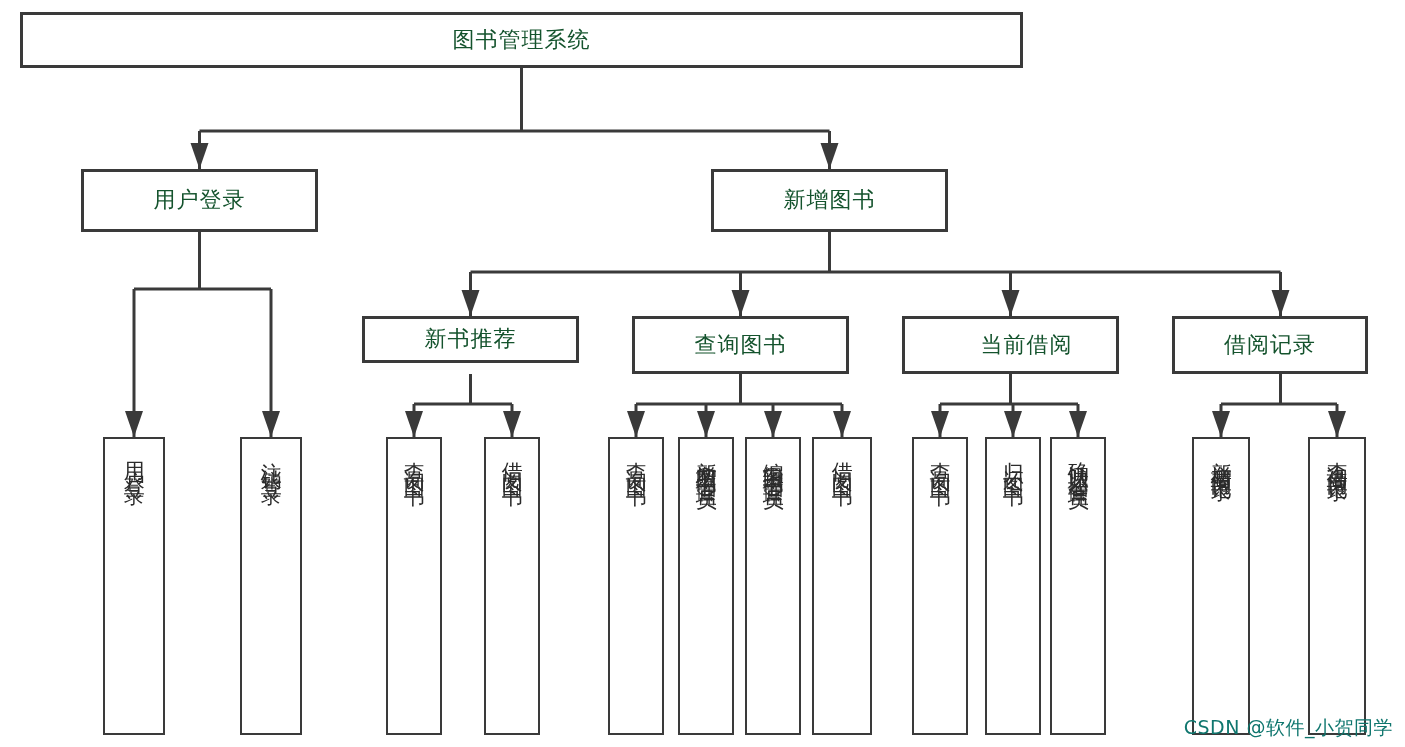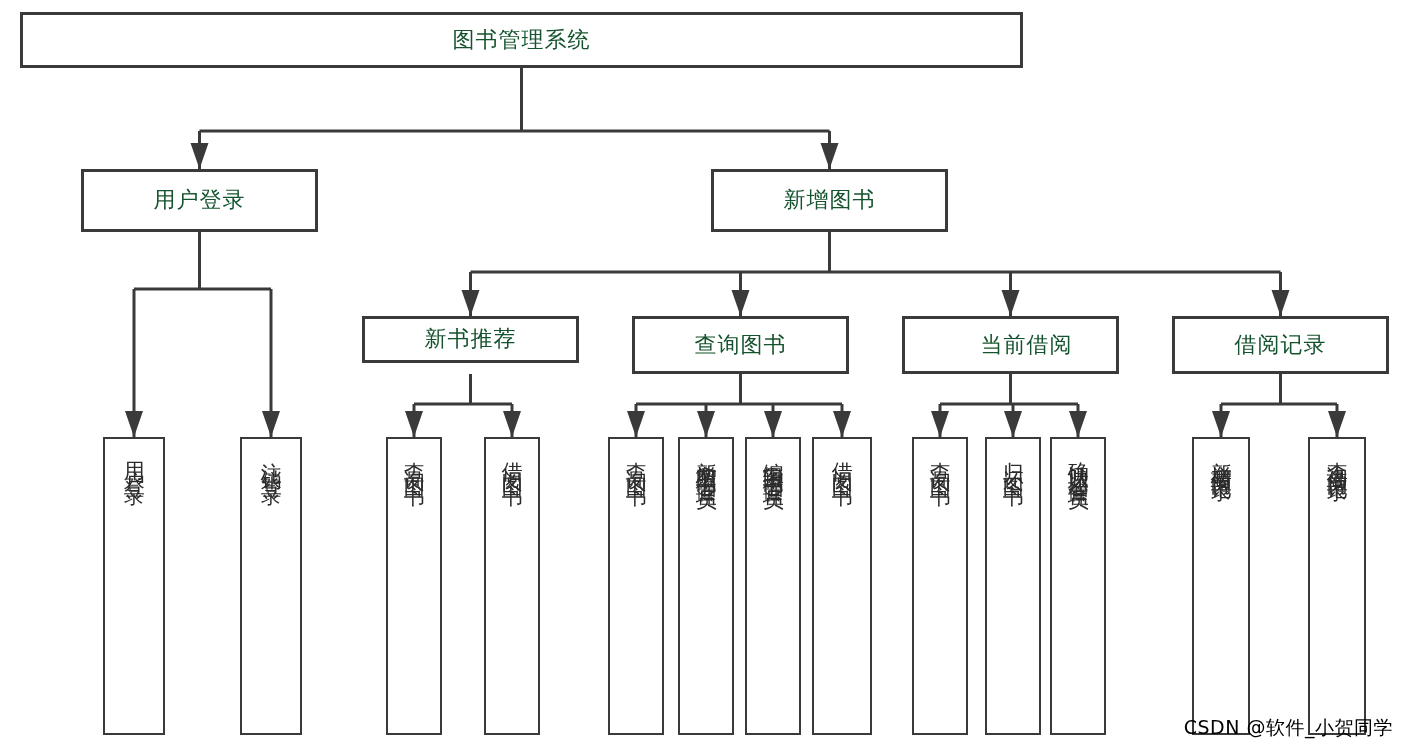--- a/index.html
+++ b/index.html
@@ -72,21 +72,21 @@
     fill: none;
   }
   .arrow-head {
     fill: #3a3a3a;
   }
   #watermark {
     position: absolute;
     right: 12px;
     bottom: 6px;
     font-size: 19px;
-    color: #000000;
+    color: #0f766e;
     letter-spacing: 0.5px;
     white-space: nowrap;
   }
 </style>
 </head>
 <body>
 
 <div id="diagram-root">
   <svg class="connectors" viewBox="0 0 1405 747" xmlns="http://www.w3.org/2000/svg">
     <g id="connector-group">
@@ -156,21 +156,21 @@
       </div>
       <div class="node-box level-2" style="left: 362px; top: 316px; width: 217px; height: 47px;">
         <span class="node-label-h">新书推荐</span>
       </div>
       <div class="node-box level-2" style="left: 632px; top: 316px; width: 217px; height: 58px;">
         <span class="node-label-h">查询图书</span>
       </div>
       <div class="node-box level-2" style="left: 902px; top: 316px; width: 217px; height: 58px; padding-left: 32px;">
         <span class="node-label-h">当前借阅</span>
       </div>
-      <div class="node-box level-2" style="left: 1172px; top: 316px; width: 217px; height: 58px;">
+      <div class="node-box level-2" style="left: 1172px; top: 316px; width: 196px; height: 58px;">
         <span class="node-label-h">借阅记录</span>
       </div>
       <div class="node-box leaf leaf-short" style="left: 103px; top: 437px; width: 62px; height: 298px;">
         <span class="node-label-v">用户登录</span>
       </div>
       <div class="node-box leaf leaf-short" style="left: 240px; top: 437px; width: 62px; height: 298px;">
         <span class="node-label-v">注销登录</span>
       </div>
       <div class="node-box leaf leaf-short" style="left: 386px; top: 437px; width: 56px; height: 298px;">
         <span class="node-label-v">查询图书</span>

